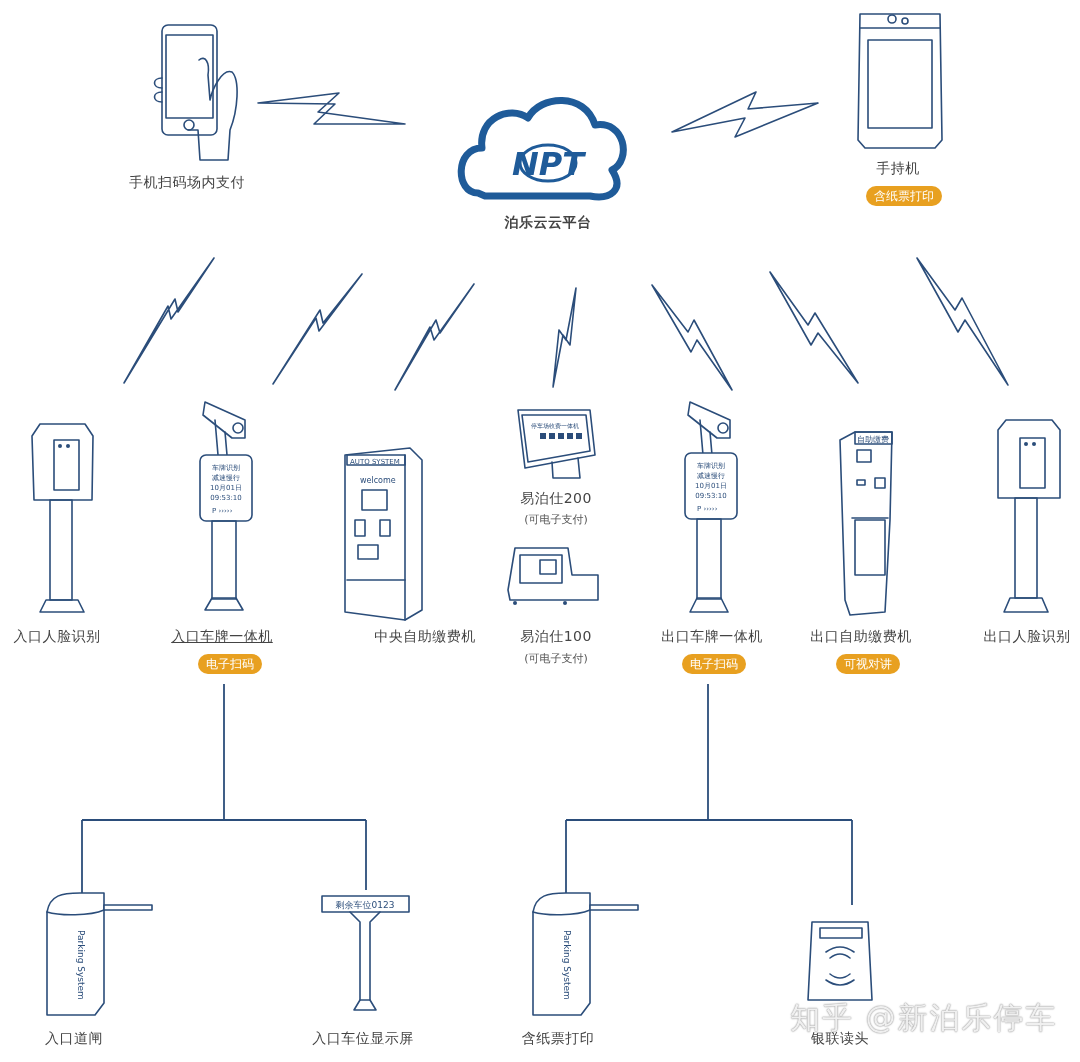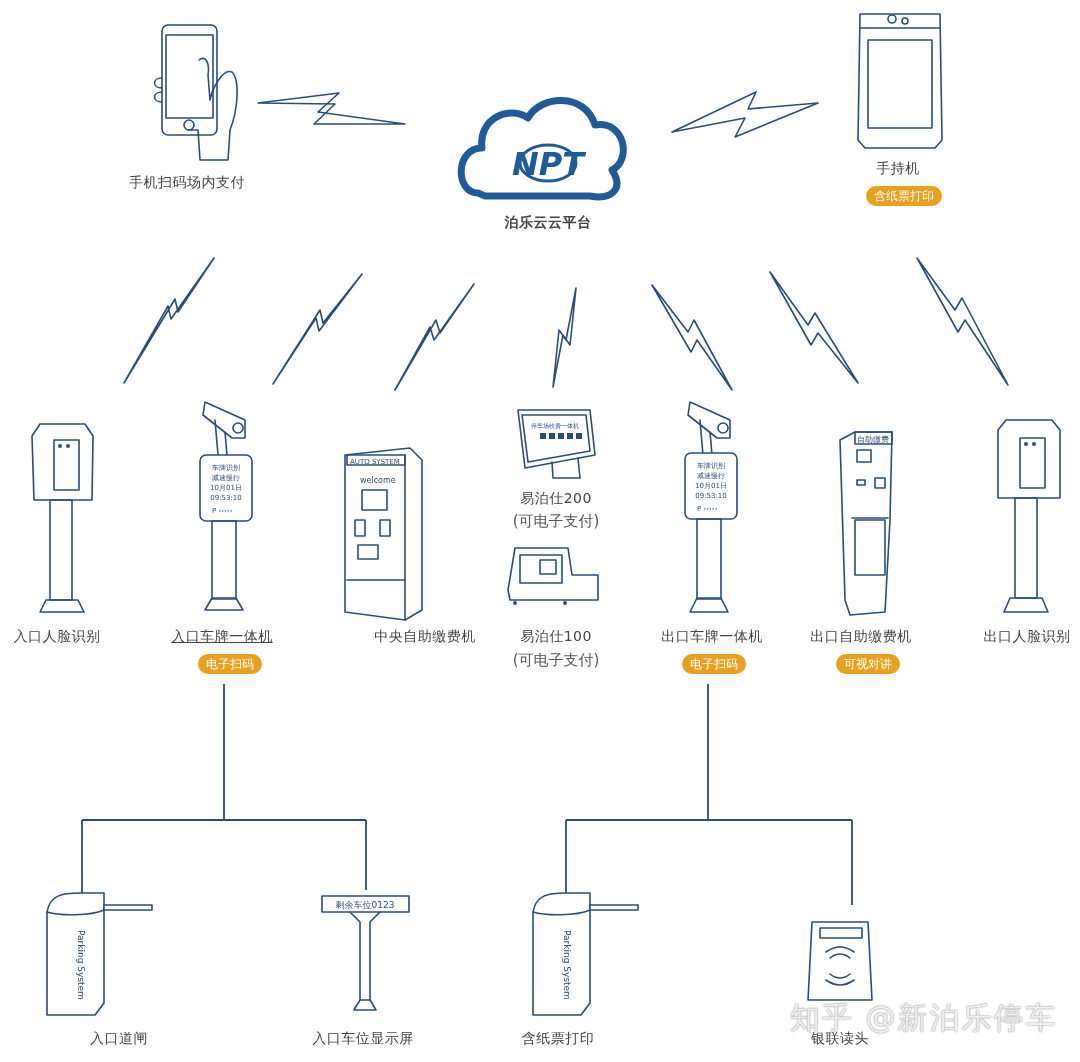--- a/index.html
+++ b/index.html
@@ -1,18 +1,18 @@
 <!DOCTYPE html>
 <html><head>
 <meta charset="utf-8">
 <style>
   html,body{margin:0;padding:0;background:#fff;}
   body{width:1080px;height:1062px;position:relative;overflow:hidden;font-family:"DejaVu Sans","Liberation Sans",sans-serif;color:#444;}
   .lbl{position:absolute;font-size:14px;color:#444;white-space:nowrap;transform:translateX(-50%);letter-spacing:0.5px;}
-  .sub{position:absolute;font-size:15px;color:#555;white-space:nowrap;transform:translateX(-50%);}
+  .sub{position:absolute;font-size:11px;color:#555;white-space:nowrap;transform:translateX(-50%);}
   .badge{position:absolute;transform:translateX(-50%);background:#e8a020;color:#fff;font-size:12px;border-radius:11px;padding:2px 8px;white-space:nowrap;line-height:16px;margin-left:6px;}
   svg.art{position:absolute;left:0;top:0;}
   .ln{stroke:#2b4d7a;stroke-width:1.6;fill:none;stroke-linejoin:round;stroke-linecap:round;}
   .lnw{stroke:#2b4d7a;stroke-width:1.6;fill:#fff;stroke-linejoin:round;}
   .wire{stroke:#2b4d7a;stroke-width:1.8;fill:none;}
   .watermark{position:absolute;left:790px;top:998px;font-size:30px;color:rgba(255,255,255,0.85);text-shadow:0 0 2px #999,0 0 1px #888;letter-spacing:2px;white-space:nowrap;}
 </style>
 </head>
 <body>
 
@@ -212,18 +212,18 @@
 <div class="lbl" style="left:556px;top:490px;">易泊仕200</div>
 <div class="sub" style="left:556px;top:512px;">(可电子支付)</div>
 <div class="lbl" style="left:556px;top:628px;">易泊仕100</div>
 <div class="sub" style="left:556px;top:651px;">(可电子支付)</div>
 <div class="lbl" style="left:712px;top:628px;">出口车牌一体机</div>
 <div class="badge" style="left:708px;top:654px;">电子扫码</div>
 <div class="lbl" style="left:861px;top:628px;">出口自助缴费机</div>
 <div class="badge" style="left:862px;top:654px;">可视对讲</div>
 <div class="lbl" style="left:1027px;top:628px;">出口人脸识别</div>
 
-<div class="lbl" style="left:74px;top:1030px;margin-left:45px;">入口道闸</div>
+<div class="lbl" style="left:74px;top:1030px;">入口道闸</div>
 <div class="lbl" style="left:363px;top:1030px;font-family:Liberation Mono, monospace;">入口车位显示屏</div>
 <div class="lbl" style="left:558px;top:1030px;">含纸票打印</div>
 <div class="lbl" style="left:840px;top:1030px;">银联读头</div>
 
 <div class="watermark">知乎 @新泊乐停车</div>
 
 </body></html>

